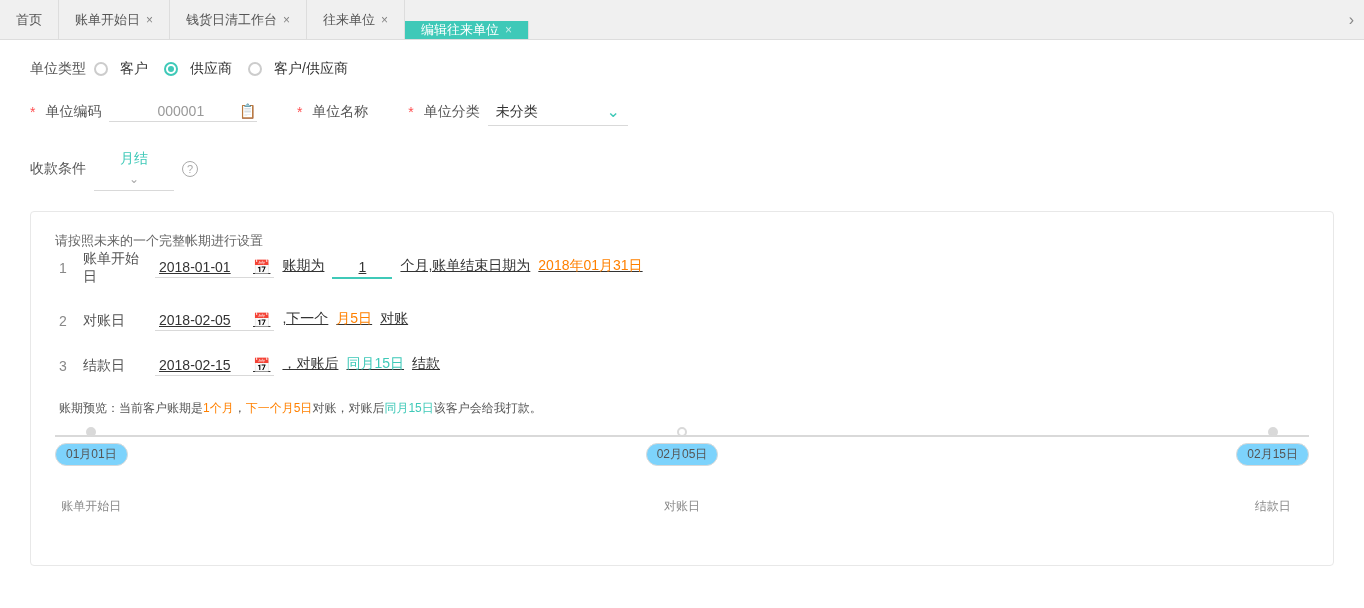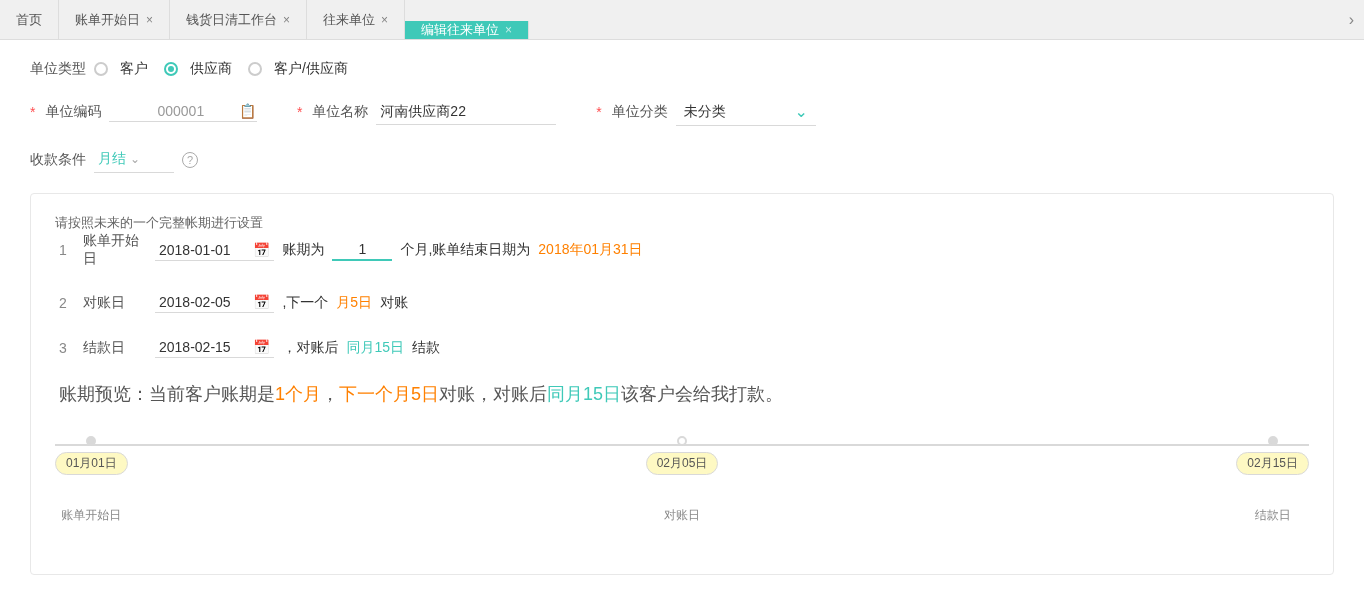--- a/index.html
+++ b/index.html
@@ -134,20 +134,21 @@
     
     .select-field {
       display: flex;
       align-items: center;
       border-bottom: 1px solid #d9d9d9;
       padding: 4px 4px;
       cursor: pointer;
       gap: 4px;
       min-width: 80px;
       color: #3fc9b8;
+      flex-direction: column;
     }
     .select-field .chevron { color: #aaa; font-size: 12px; }
 
     .select-plain {
       display: flex;
       align-items: flex-end;
       gap: 2px;
       border-bottom: 1px solid #d9d9d9;
       padding: 4px 8px;
       cursor: pointer;
@@ -194,23 +195,24 @@
       text-align: center;
       flex-shrink: 0;
     }
     .step-label {
       color: #555;
       width: 60px;
       flex-shrink: 0;
     }
     .step-content {
       display: flex;
-      align-items: center;
+      align-items: flex-start;
       gap: 8px;
       flex: 1;
+      text-decoration: underline;
     }
     .date-input-wrap {
       display: flex;
       align-items: center;
       border-bottom: 1px solid #d9d9d9;
       gap: 4px;
       padding: 2px 4px;
     }
     .date-input-wrap input {
       border: none;
@@ -228,23 +230,22 @@
       text-align: center;
       font-size: 14px;
       color: #333;
       padding: 2px;
     }
     .orange { color: #ff8000; }
     .teal { color: #3fc9b8; }
 
     
     .preview-text {
-      font-size: 18px;
+      font-size: 12px;
       color: #555;
-      margin-bottom: 20px;
       padding: 0 4px;
     }
 
     
     .timeline-wrap {
       position: relative;
       display: flex;
       align-items: center;
       padding: 10px 0 30px 0;
     }
@@ -273,21 +274,21 @@
       width: 10px;
       height: 10px;
       border-radius: 50%;
       border: 2px solid #d9d9d9;
       background: #fff;
     }
     .timeline-dot.endpoint {
       background: #d9d9d9;
     }
     .timeline-badge {
-      background: #fef9c3;
+      background: #7dd3fc;
       border: 1px solid #d9d9d9;
       border-radius: 12px;
       padding: 2px 10px;
       font-size: 12px;
       color: #555;
       white-space: nowrap;
     }
     .timeline-sublabel {
       font-size: 12px;
       color: #888;
@@ -348,21 +349,20 @@
       <span class="required">*</span>
       <span class="field-label">单位编码</span>
       <div class="input-with-icon">
         <input class="" style="width: 130px; color: rgb(153, 153, 153); border: none; outline: none; font-size: 14px; background: transparent; padding-left: 48px;" value="000001">
         <span class="calendar-icon">📋</span>
       </div>
     </div>
     <div class="field-group">
       <span class="required">*</span>
       <span class="field-label">单位名称</span>
-      <input class="input-field" style="width: 180px;" value="河南供应商22">
     </div>
     <div class="field-group">
       <span class="required">*</span>
       <span class="field-label">单位分类</span>
       <div class="select-plain">
         <span>未分类</span>
         <span class="chevron">⌄</span>
       </div>
     </div>
   </div>

